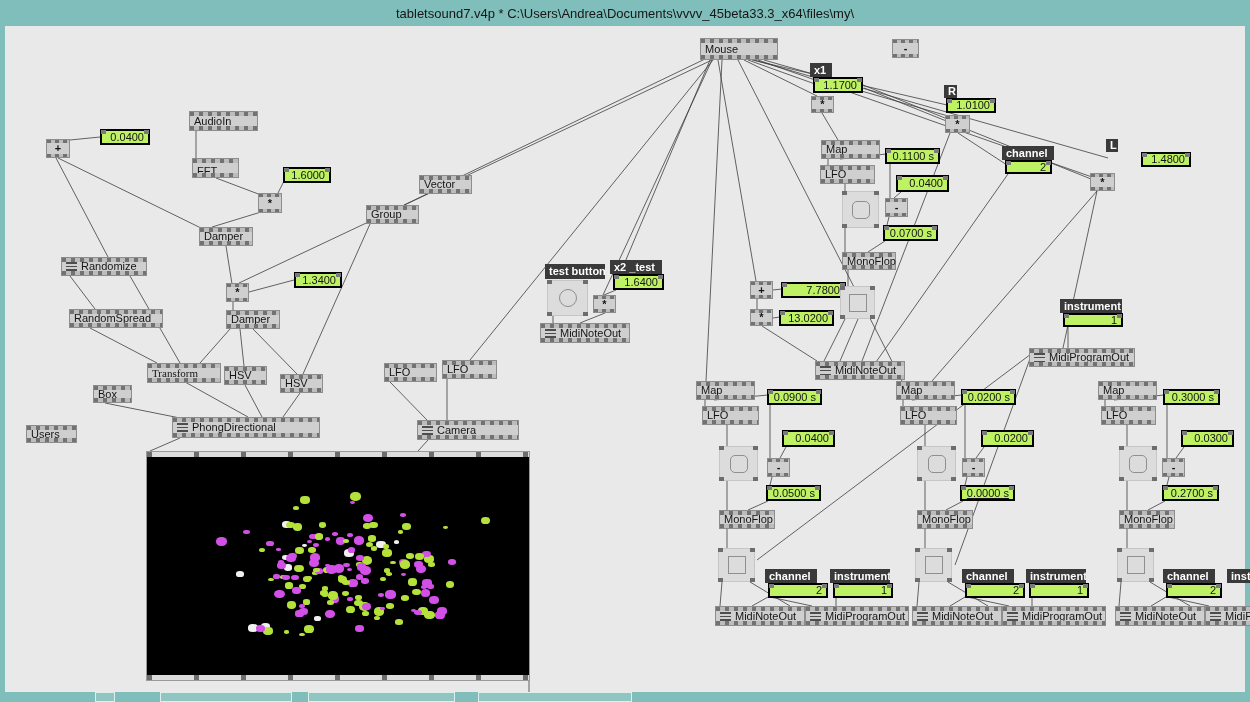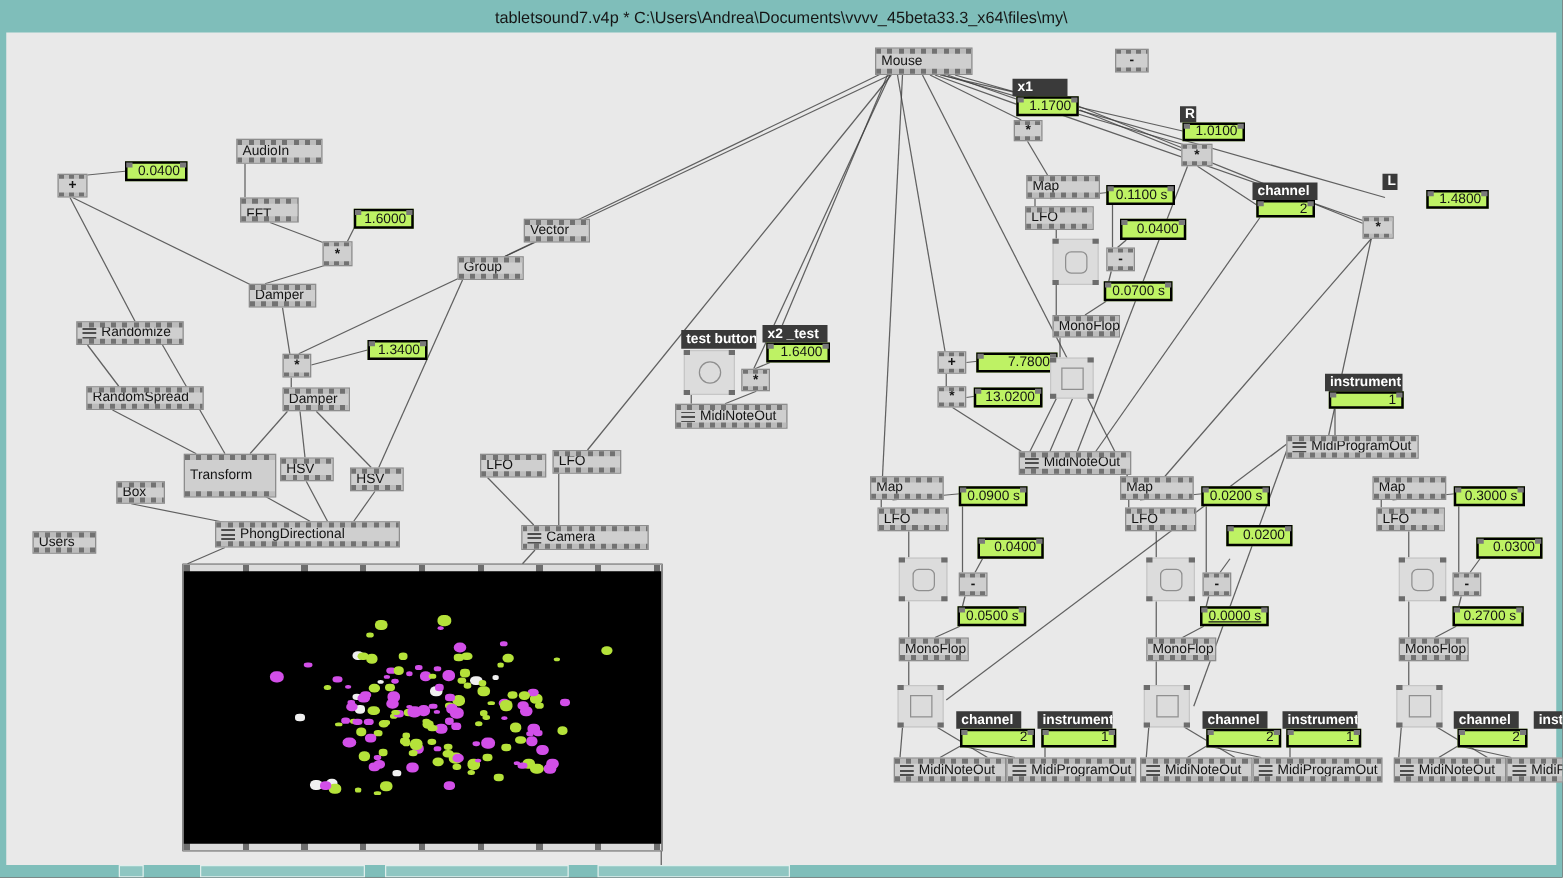--- a/index.html
+++ b/index.html
@@ -196,21 +196,21 @@
       </div>
       <div class="nd op" style="left: 226px; top: 283px; width: 23px; height: 19px;">
         <span>*</span>
       </div>
       <div class="nd io" style="left: 294px; top: 272px; width: 48px; height: 16px;">
         <span>1.3400</span>
       </div>
       <div class="nd node" style="left: 226px; top: 310px; width: 54px; height: 19px;">
         <span>Damper</span>
       </div>
-      <div class="nd node" style="left: 147px; top: 363px; width: 74px; height: 35px;">
+      <div class="nd node" style="left: 147px; top: 363px; width: 74px; height: 20px; font-family: Liberation Serif, serif;">
         <span>Transform</span>
       </div>
       <div class="nd node" style="left: 224px; top: 366px; width: 43px; height: 19px;">
         <span>HSV</span>
       </div>
       <div class="nd node" style="left: 280px; top: 374px; width: 43px; height: 19px;">
         <span>HSV</span>
       </div>
       <div class="nd node" style="left: 93px; top: 385px; width: 39px; height: 18px;">
         <span>Box</span>
@@ -391,21 +391,21 @@
           <div class="dot" style="left: 233.542px; top: 86.3521px; width: 6.54797px; height: 4.54797px; background: rgb(181, 226, 58);"></div>
           <div class="dot" style="left: 208.065px; top: 105.373px; width: 9.31521px; height: 7.31521px; background: rgb(210, 79, 232);"></div>
         </div>
       </div>
       <div class="nd node" style="left: 700px; top: 38px; width: 78px; height: 22px;">
         <span>Mouse</span>
       </div>
       <div class="nd op" style="left: 892px; top: 39px; width: 27px; height: 19px;">
         <span>-</span>
       </div>
-      <div class="nd lab" style="left: 810px; top: 63px; width: 44px; height: 14px;">
+      <div class="nd lab" style="left: 810px; top: 63px; width: 22px; height: 14px;">
         <span>x1</span>
       </div>
       <div class="nd io" style="left: 813px; top: 77px; width: 50px; height: 16px;">
         <span>1.1700</span>
       </div>
       <div class="nd op" style="left: 811px; top: 96px; width: 23px; height: 17px;">
         <span>*</span>
       </div>
       <div class="nd lab" style="left: 944px; top: 85px; width: 13px; height: 13px;">
         <span>R</span>
@@ -542,21 +542,21 @@
       </div>
       <div class="nd node" style="left: 896px; top: 381px; width: 59px; height: 19px;">
         <span>Map</span>
       </div>
       <div class="nd io" style="left: 961px; top: 389px; width: 55px; height: 16px;">
         <span>0.0200 s</span>
       </div>
       <div class="nd node" style="left: 900px; top: 406px; width: 57px; height: 19px;">
         <span>LFO</span>
       </div>
-      <div class="nd io" style="left: 981px; top: 420px; width: 53px; height: 17px; padding-left: 24px;">
+      <div class="nd io" style="left: 981px; top: 430px; width: 53px; height: 17px; padding-left: 24px;">
         <span>0.0200</span>
       </div>
       <div class="nd tgl round" style="left: 917px; top: 446px; width: 39px; height: 35px;"></div>
       <div class="nd op" style="left: 962px; top: 458px; width: 23px; height: 19px;">
         <span>-</span>
       </div>
       <div class="nd io" style="left: 960px; top: 485px; width: 55px; height: 16px; text-decoration: underline;">
         <span>0.0000 s</span>
       </div>
       <div class="nd node" style="left: 917px; top: 510px; width: 56px; height: 19px;">

